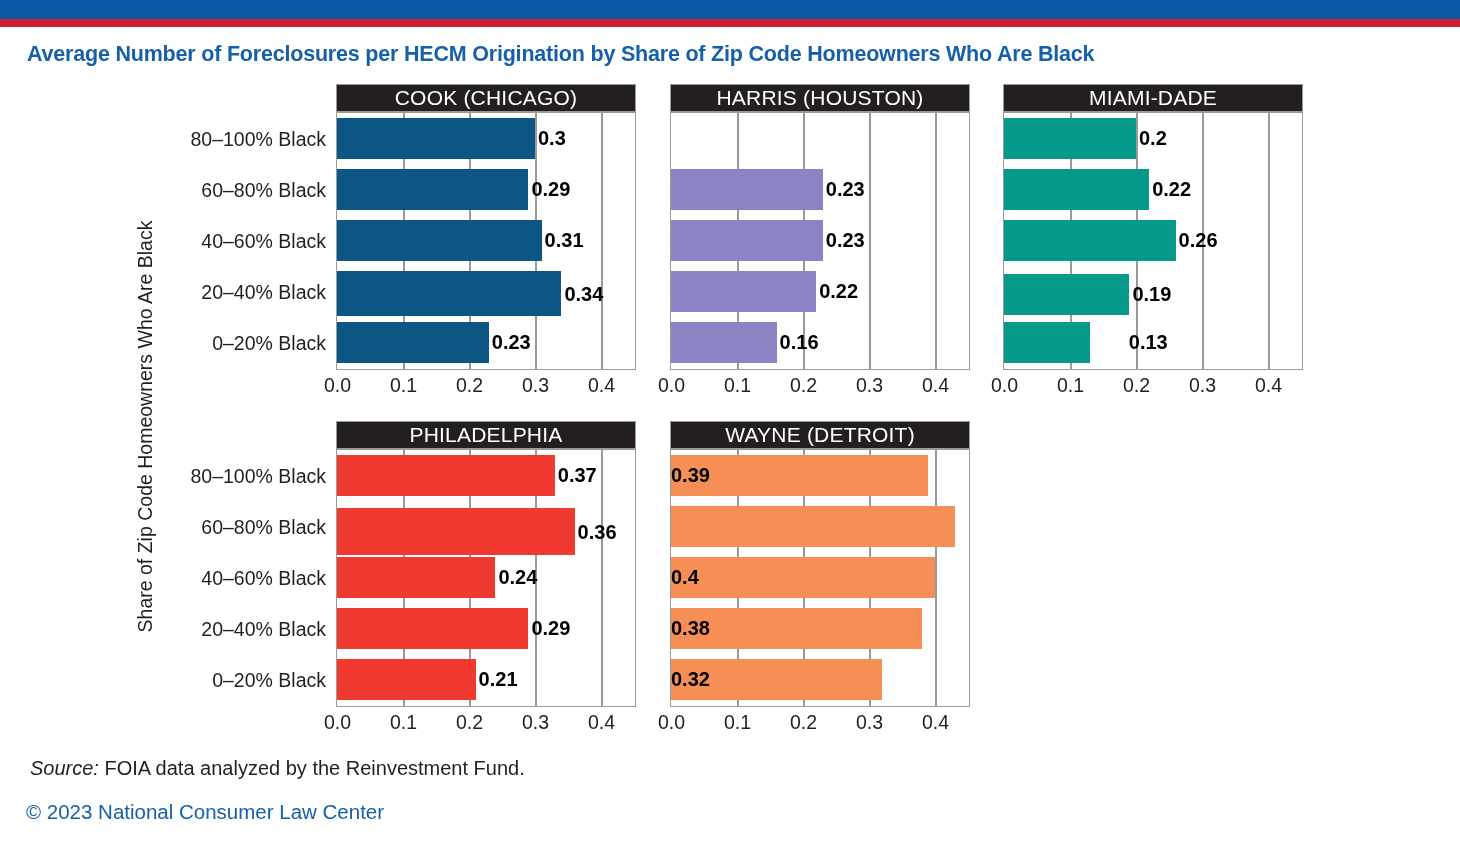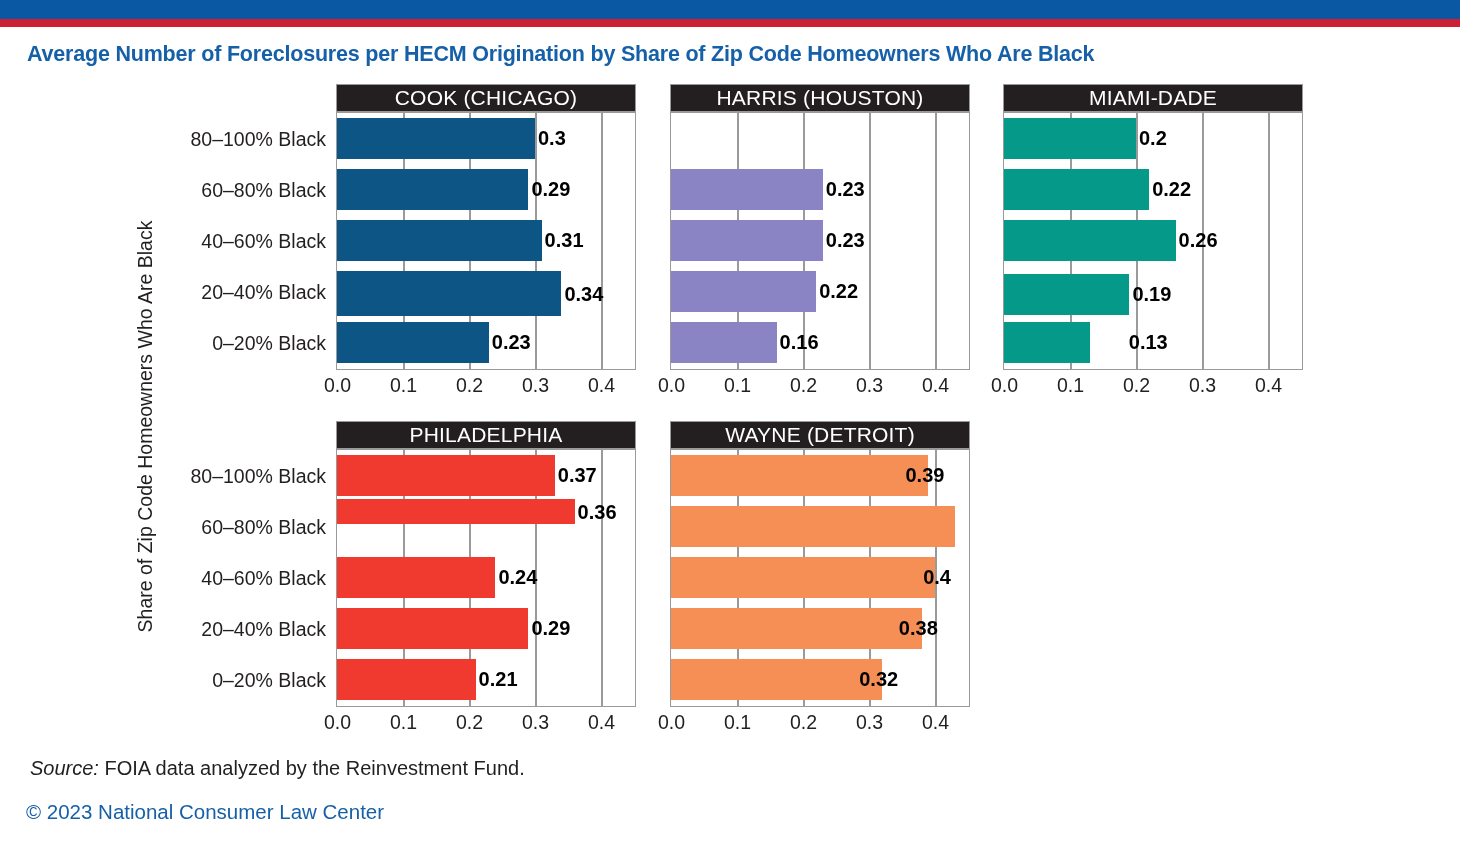--- a/index.html
+++ b/index.html
@@ -90,23 +90,23 @@
     top:50%;
     transform:translateY(-50%);
     font-size:20px;
     font-weight:bold;
     color:#000000;
     white-space:nowrap;
     padding-left:3px;
     z-index:5;
   }
   .bar-label.inside {
-    padding-left:16px;
+    padding-left:0;
     padding-right:6px;
-    text-align:right;
+    text-align:left;
   }
 
   
   .x-axis { position:absolute; }
   .x-tick-label {
     position:absolute;
     top:0;
     font-size:19.5px;
     color:#231F20;
     transform:translateX(-50%);
@@ -271,21 +271,21 @@
       <div class="panel-header" style="width: 300px;">PHILADELPHIA</div>
       <div class="plot-area" style="width: 300px; height: 258px;">
         <div class="gridline-v" style="left: 66px;"></div>
         <div class="gridline-v" style="left: 132px;"></div>
         <div class="gridline-v" style="left: 198px;"></div>
         <div class="gridline-v" style="left: 264px;"></div>
         <div class="bar-row" style="top: 5.1px; height: 40.8px; width: 297px;">
           <div class="bar" style="width: 217.8px; background: rgb(240, 58, 47);"></div>
           <div class="bar-label" style="left: 217.8px;">0.37</div>
         </div>
-        <div class="bar-row" style="top: 49px; height: 25px; width: 297px; text-align: right;">
+        <div class="bar-row" style="top: 58px; height: 47px; width: 297px; text-align: right;">
           <div class="bar" style="width: 237.6px; background: rgb(240, 58, 47);"></div>
           <div class="bar-label" style="left: 237.6px;">0.36</div>
         </div>
         <div class="bar-row" style="top: 107.1px; height: 40.8px; width: 297px;">
           <div class="bar" style="width: 158.4px; background: rgb(240, 58, 47);"></div>
           <div class="bar-label" style="left: 158.4px;">0.24</div>
         </div>
         <div class="bar-row" style="top: 158.1px; height: 40.8px; width: 297px;">
           <div class="bar" style="width: 191.4px; background: rgb(240, 58, 47);"></div>
           <div class="bar-label" style="left: 191.4px;">0.29</div>

